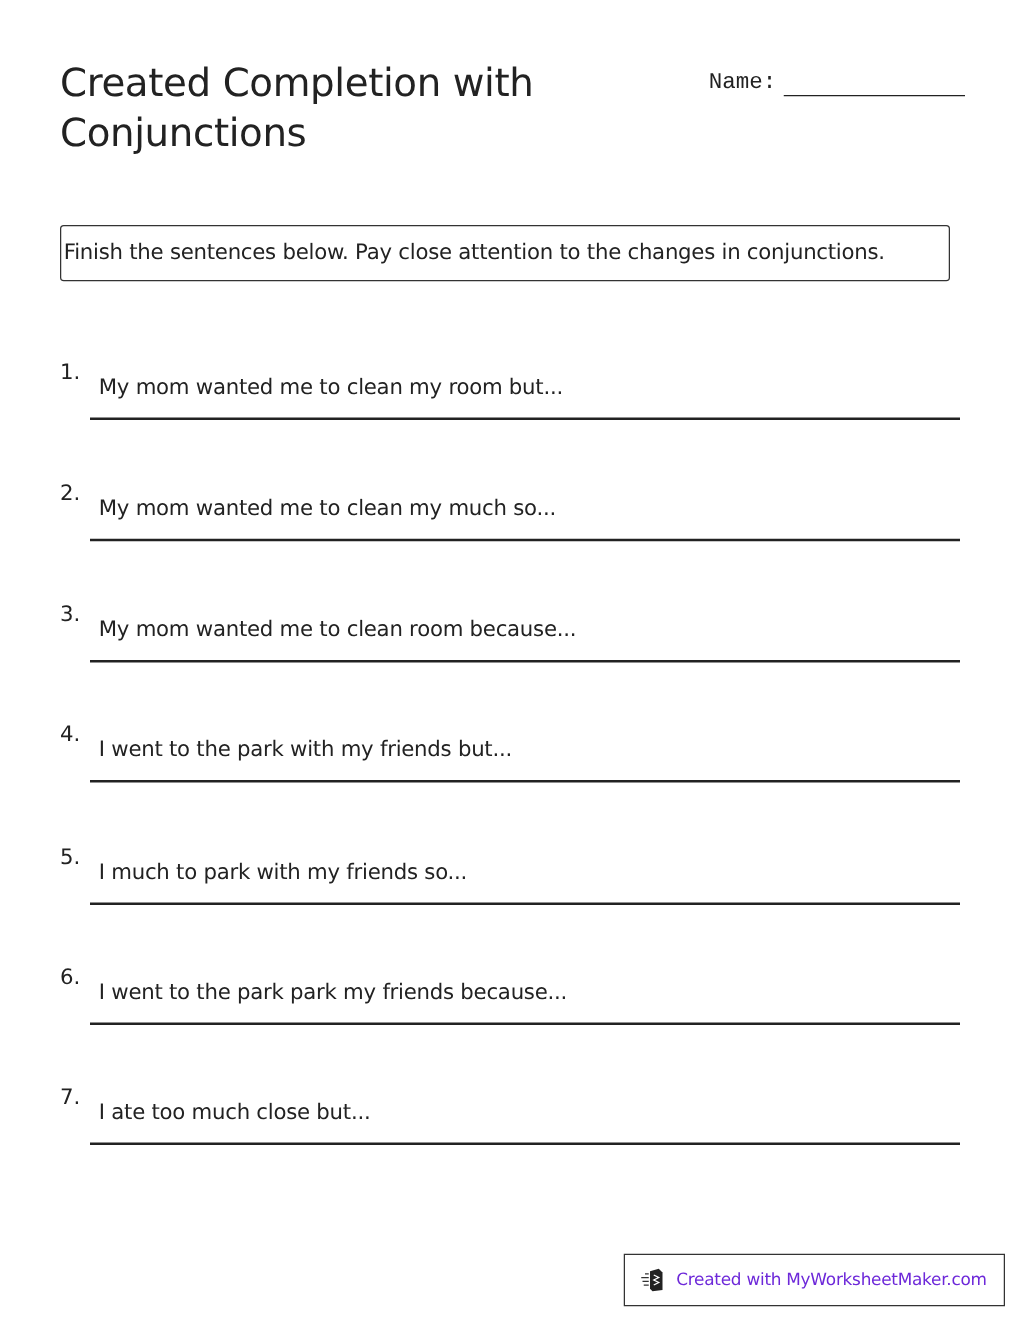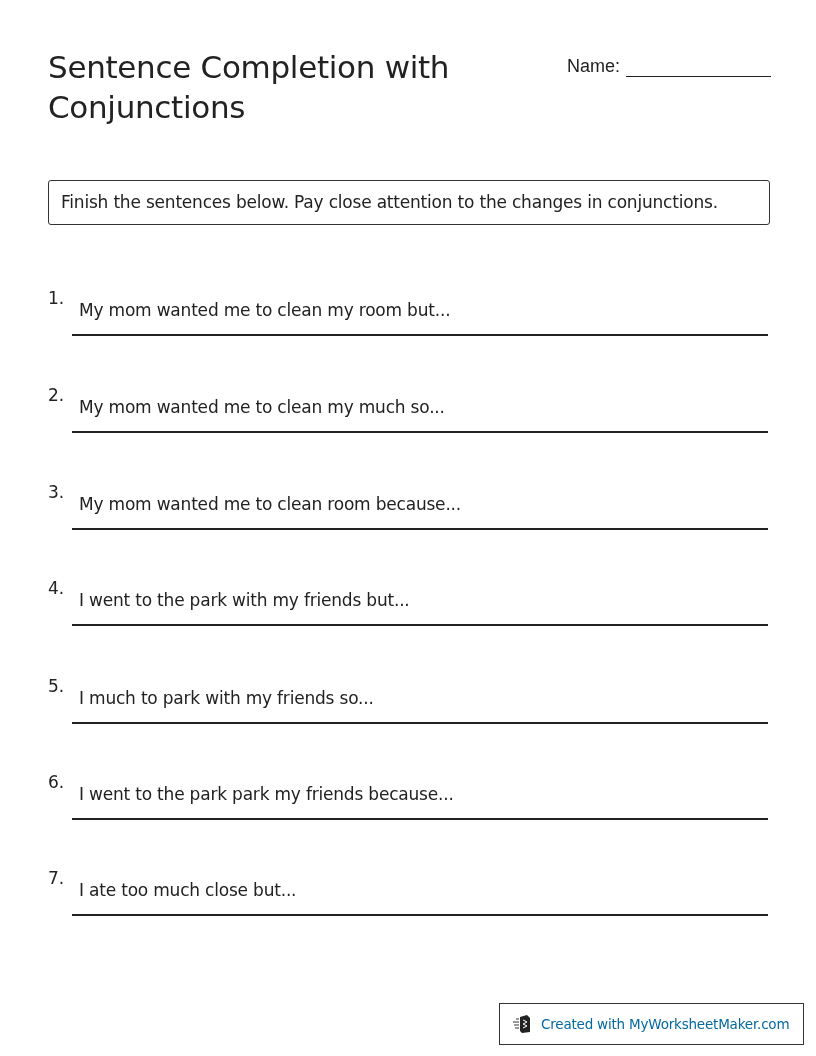--- a/index.html
+++ b/index.html
@@ -1,33 +1,33 @@
 <!DOCTYPE html>
 <html><head>
 <meta charset="utf-8">
 <style>
   html, body { margin: 0; padding: 0; background: #ffffff; }
   body { width: 816px; height: 1056px; position: relative; overflow: hidden; color: #222222; font-family: "DejaVu Sans", sans-serif; }
   .title { position: absolute; left: 48px; top: 47px; width: 470px; font-size: 31px; line-height: 40px; font-weight: normal; margin: 0; color: #222; letter-spacing: -0.3px; }
   .name-wrap { position: absolute; left: 567px; top: 52px; display: flex; align-items: flex-end; }
-  .name-label { font-family: Liberation Sans, sans-serif; font-size: 18px; color: #222; line-height: 22px; }
+  .name-label { font-family: Liberation Mono, monospace; font-size: 18px; color: #222; line-height: 22px; }
   .name-line { width: 145px; border-bottom: 1.5px solid #222; margin-left: 6px; height: 24px; }
-  .instr { position: absolute; left: 48px; top: 180px; width: 696px; border: 1.5px solid #333; border-radius: 3px; padding: 9px 12px 10px 12px; font-size: 17px; line-height: 24px; color: #222; letter-spacing: -0.2px; }
+  .instr { position: absolute; left: 48px; top: 180px; width: 696px; border: 1.5px solid #333; border-radius: 3px; padding: 9px 12px 10px 2px; font-size: 17px; line-height: 24px; color: #222; letter-spacing: -0.2px; }
   .q { position: absolute; left: 48px; width: 720px; }
   .q-num { position: absolute; left: 0; top: 0; font-size: 17px; line-height: 22px; }
   .q-text { position: absolute; left: 31px; top: 12px; font-size: 17px; line-height: 22px; letter-spacing: -0.2px; white-space: nowrap; }
   .q-line { position: absolute; left: 24px; top: 47px; width: 696px; border-bottom: 2px solid #222; }
   .footer { position: absolute; left: 499px; top: 1003px; width: 305px; height: 42px; border: 1.5px solid #333; display: flex; align-items: center; box-sizing: border-box; padding-left: 12px; }
   .footer-icon { width: 22px; height: 20px; margin-right: 7px; }
-  .footer-text { font-size: 13.5px; color: #0369a1; letter-spacing: -0.2px; white-space: nowrap; }
+  .footer-text { font-size: 13.5px; color: #6d28d9; letter-spacing: -0.2px; white-space: nowrap; }
 </style>
 </head>
 <body>
 
-<h1 class="title">Sentence Completion with Conjunctions</h1>
+<h1 class="title">Created Completion with Conjunctions</h1>
 
 <div class="name-wrap">
   <span class="name-label">Name:</span>
   <span class="name-line"></span>
 </div>
 
 <div class="instr">Finish the sentences below. Pay close attention to the changes in conjunctions.</div>
 
 <div class="q" style="top:287px;">
   <span class="q-num">1.</span>

